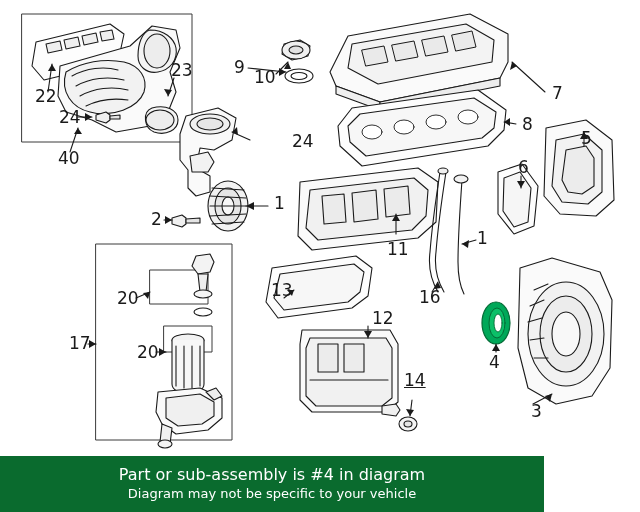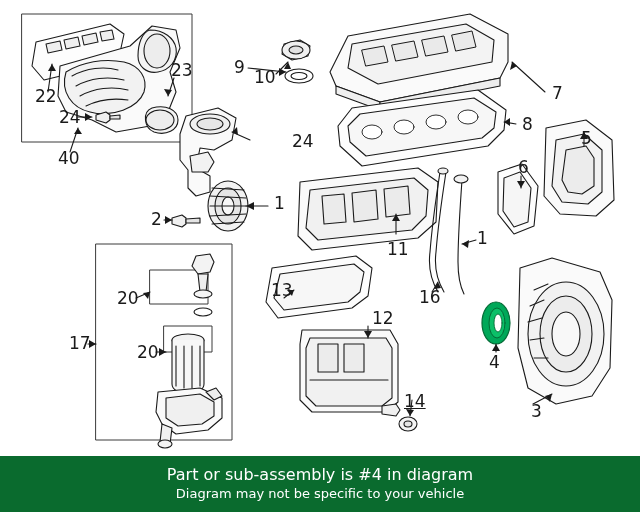--- a/index.html
+++ b/index.html
@@ -27,21 +27,21 @@
     font-family: "DejaVu Sans", sans-serif;
     font-size: 17px;
     color: #1a1a1a;
     line-height: 1;
     white-space: nowrap;
   }
   #footer-banner {
     position: absolute;
     left: 0;
     bottom: 0;
-    width: 640px;
+    width: 544px;
     height: 56px;
     background: #0a6b2e;
     color: #ffffff;
     display: flex;
     flex-direction: column;
     align-items: center;
     justify-content: center;
   }
   #footer-banner .line {
     font-family: "DejaVu Sans", sans-serif;
@@ -304,21 +304,21 @@
   <div class="callout" style="left:489px; top:354px;">4</div>
   <div class="callout" style="left:581px; top:130px;">5</div>
   <div class="callout" style="left:518px; top:159px;">6</div>
   <div class="callout" style="left:552px; top:85px;">7</div>
   <div class="callout" style="left:522px; top:116px;">8</div>
   <div class="callout" style="left:234px; top:59px;">9</div>
   <div class="callout" style="left:254px; top:69px;">10</div>
   <div class="callout" style="left:387px; top:233px;margin-top:8px;">11</div>
   <div class="callout" style="left:372px; top:310px;">12</div>
   <div class="callout" style="left:271px; top:282px;">13</div>
-  <div class="callout" style="left:404px; top:393px;text-decoration:underline;">14</div>
+  <div class="callout" style="left:404px; top:372px;text-decoration:underline;">14</div>
   <div class="callout" style="left:477px; top:230px;">1</div>
   <div class="callout" style="left:419px; top:289px;">16</div>
   <div class="callout" style="left:69px;  top:335px;">17</div>
   <div class="callout" style="left:137px; top:344px;">20</div>
   <div class="callout" style="left:117px; top:290px;">20</div>
   <div class="callout" style="left:58px;  top:150px;">40</div>
   <div class="callout" style="left:59px;  top:109px;">24</div>
   <div class="callout" style="left:35px;  top:88px;">22</div>
   <div class="callout" style="left:171px; top:62px;">23</div>
   <div class="callout" style="left:252px; top:133px;margin-left:40px;">24</div>

